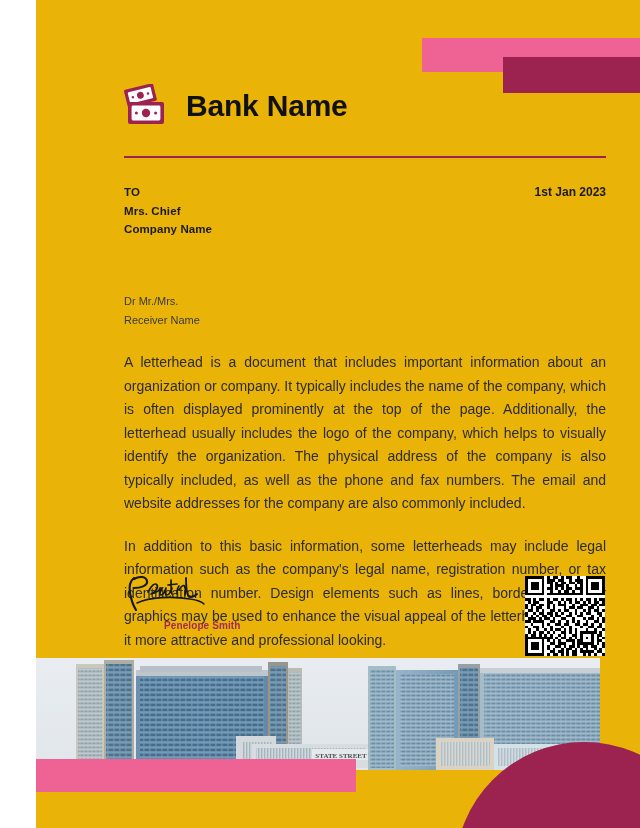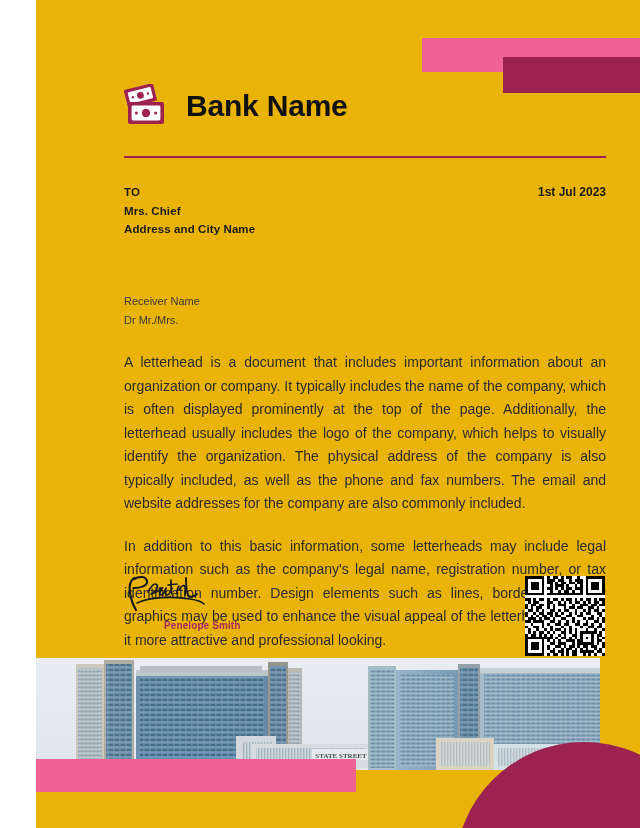--- a/index.html
+++ b/index.html
@@ -220,29 +220,29 @@
       </svg>
     </span>
     <div class="brand-title">Bank Name</div>
   </div>
 
   <div class="divider"></div>
 
   <div class="addr-block">
     <div class="addr-row">
       <div class="addr-line">TO</div>
-      <div class="date-line">1st Jul 2023</div>
+      <div class="date-line">1st Jan 2023</div>
     </div>
     <div class="addr-line">Mrs. Chief</div>
-    <div class="addr-line">Address and City Name</div>
+    <div class="addr-line">Company Name</div>
   </div>
 
   <div class="salutation">
+    <div class="salutation-line">Dr Mr./Mrs.</div>
     <div class="salutation-line">Receiver Name</div>
-    <div class="salutation-line">Dr Mr./Mrs.</div>
   </div>
 
   <div class="body-copy">
     <p class="para">A letterhead is a document that includes important information about an organization or company. It typically includes the name of the company, which is often displayed prominently at the top of the page. Additionally, the letterhead usually includes the logo of the company, which helps to visually identify the organization. The physical address of the company is also typically included, as well as the phone and fax numbers. The email and website addresses for the company are also commonly included.</p>
     <p class="para">In addition to this basic information, some letterheads may include legal information such as the company's legal name, registration number, or tax identification number. Design elements such as lines, borders, or other graphics may be used to enhance the visual appeal of the letterhead, making it more attractive and professional looking.</p>
   </div>
 
   <div class="sign-block">
     <span>
       <svg class="signature-mark" viewBox="0 0 92 42" xmlns="http://www.w3.org/2000/svg">

